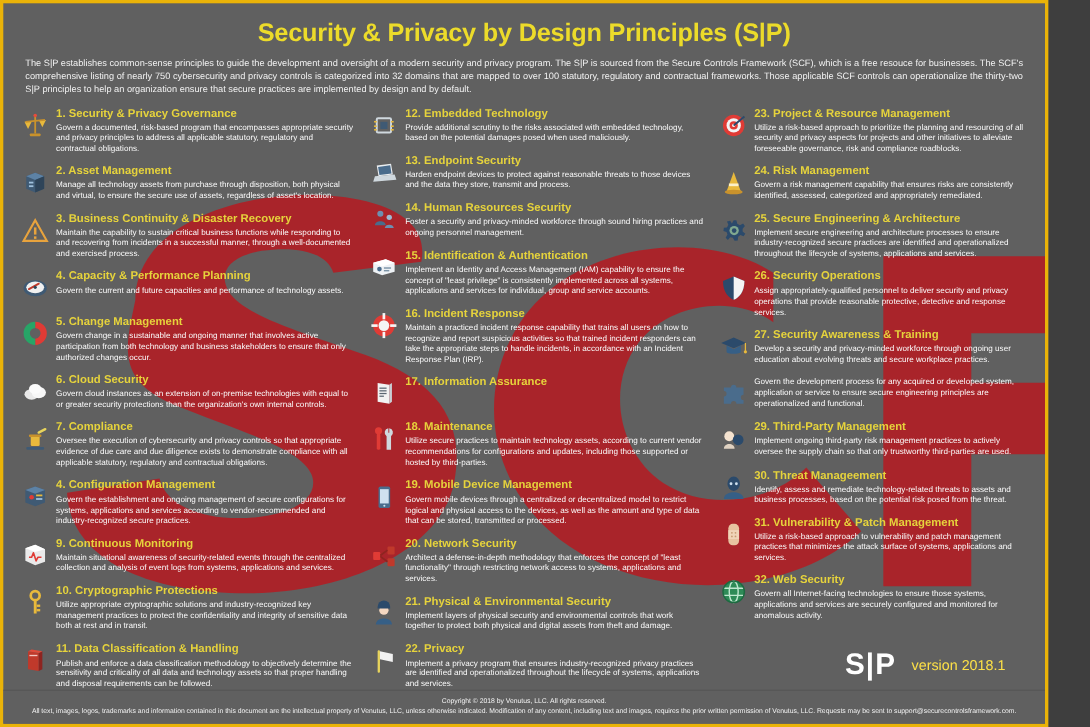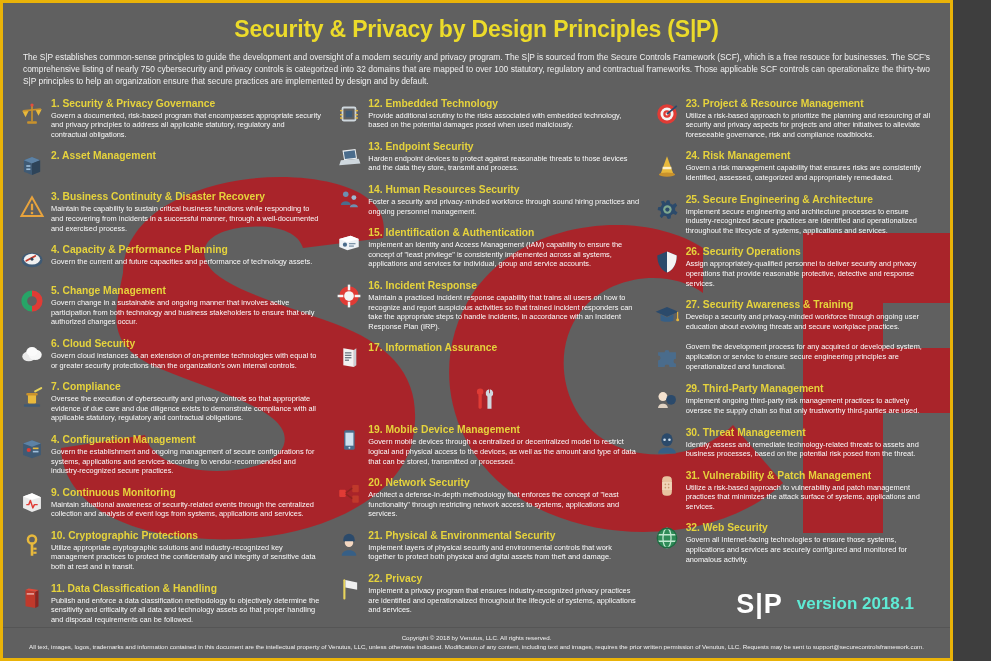--- a/index.html
+++ b/index.html
@@ -50,21 +50,21 @@
   #columns {
     position: relative;
     z-index: 2;
     display: flex;
     padding: 10px 8px 0 8px;
     gap: 0px;
   }
   .col { width: 333px; padding: 0 6px; }
   .col.c3 { width: 311px; }
 
-  .item { display: flex; align-items: flex-start; margin-bottom: 11px; justify-content: center; }
+  .item { display: flex; align-items: flex-start; margin-bottom: 11px; }
   .icon-wrap {
     width: 30px; min-width: 30px;
     height: 28px;
     display: flex; align-items: center; justify-content: center;
     margin-right: 4px; margin-top: 2px;
   }
   .icon-wrap svg { display: block; }
   .txt { flex: 1; }
   .h {
     color: #e6d33c;
@@ -87,21 +87,21 @@
     z-index: 3;
     display: flex; align-items: center; gap: 14px;
   }
   #sp-logo {
     color: #ffffff;
     font-size: 27px;
     font-weight: bold;
     letter-spacing: 1px;
     line-height: 28px;
   }
-  #version { color: #5eead4; font-size: 17px; font-weight: bold; }
+  #version { color: #fde047; font-size: 13px; }
 
   
   #copyright {
     position: absolute;
     left: 0; right: 0; bottom: 0;
     z-index: 3;
     background: #606060;
     border-top: 1px solid #555;
     padding: 6px 18px 7px 18px;
     text-align: center;
@@ -153,20 +153,21 @@
             <svg width="26" height="26" viewBox="0 0 32 32">
               <path d="M6 9 L16 5 L26 9 L26 23 L16 27 L6 23 Z" fill="#3f5a74"></path>
               <path d="M6 9 L16 13 L26 9 L16 5 Z" fill="#5d82a5"></path>
               <path d="M16 13 L26 9 L26 23 L16 27 Z" fill="#2e4459"></path>
               <rect x="9" y="15" width="5" height="2" fill="#9fc0dc"></rect>
               <rect x="9" y="19" width="5" height="2" fill="#9fc0dc"></rect>
             </svg>
           </div>
           <div class="txt">
             <div class="h">2. Asset Management</div>
+            <div class="d">Manage all technology assets from purchase through disposition, both physical and virtual, to ensure the secure use of assets, regardless of asset's location.</div>
           </div>
         </div>
         <div class="item">
           <div class="icon-wrap">
             <svg width="26" height="26" viewBox="0 0 32 32">
               <path d="M16 4 L29 27 L3 27 Z" fill="none" stroke="#e8a33d" stroke-width="2.4"></path>
               <rect x="14.6" y="12" width="2.8" height="8" fill="#e8a33d"></rect>
               <rect x="14.6" y="22" width="2.8" height="2.8" fill="#e8a33d"></rect>
             </svg>
           </div>
@@ -378,20 +379,24 @@
           </div>
         </div>
         <div class="item">
           <div class="icon-wrap">
             <svg width="26" height="26" viewBox="0 0 32 32">
               <rect x="8" y="10" width="4" height="18" rx="1.4" fill="#e03b35"></rect>
               <path d="M10 3 A4 4 0 0 1 10 11 A4 4 0 0 1 10 3 Z" fill="#e03b35"></path>
               <path d="M21 4 A5 5 0 0 0 19 13 L19 28 L24 28 L24 13 A5 5 0 0 0 22 4 L22 9 L21 9 Z" fill="#cfd8de"></path>
             </svg>
           </div>
+          <div class="txt">
+            <div class="h">18. Maintenance</div>
+            <div class="d">Utilize secure practices to maintain technology assets, according to current vendor recommendations for configurations and updates, including those supported or hosted by third-parties.</div>
+          </div>
         </div>
         <div class="item">
           <div class="icon-wrap">
             <svg width="26" height="26" viewBox="0 0 32 32">
               <rect x="10" y="4" width="13" height="24" rx="2" fill="#4a6c8c"></rect>
               <rect x="11.6" y="7" width="9.8" height="16" fill="#cfe0ef"></rect>
               <circle cx="16.5" cy="25.6" r="1.2" fill="#cfe0ef"></circle>
             </svg>
           </div>
           <div class="txt">

